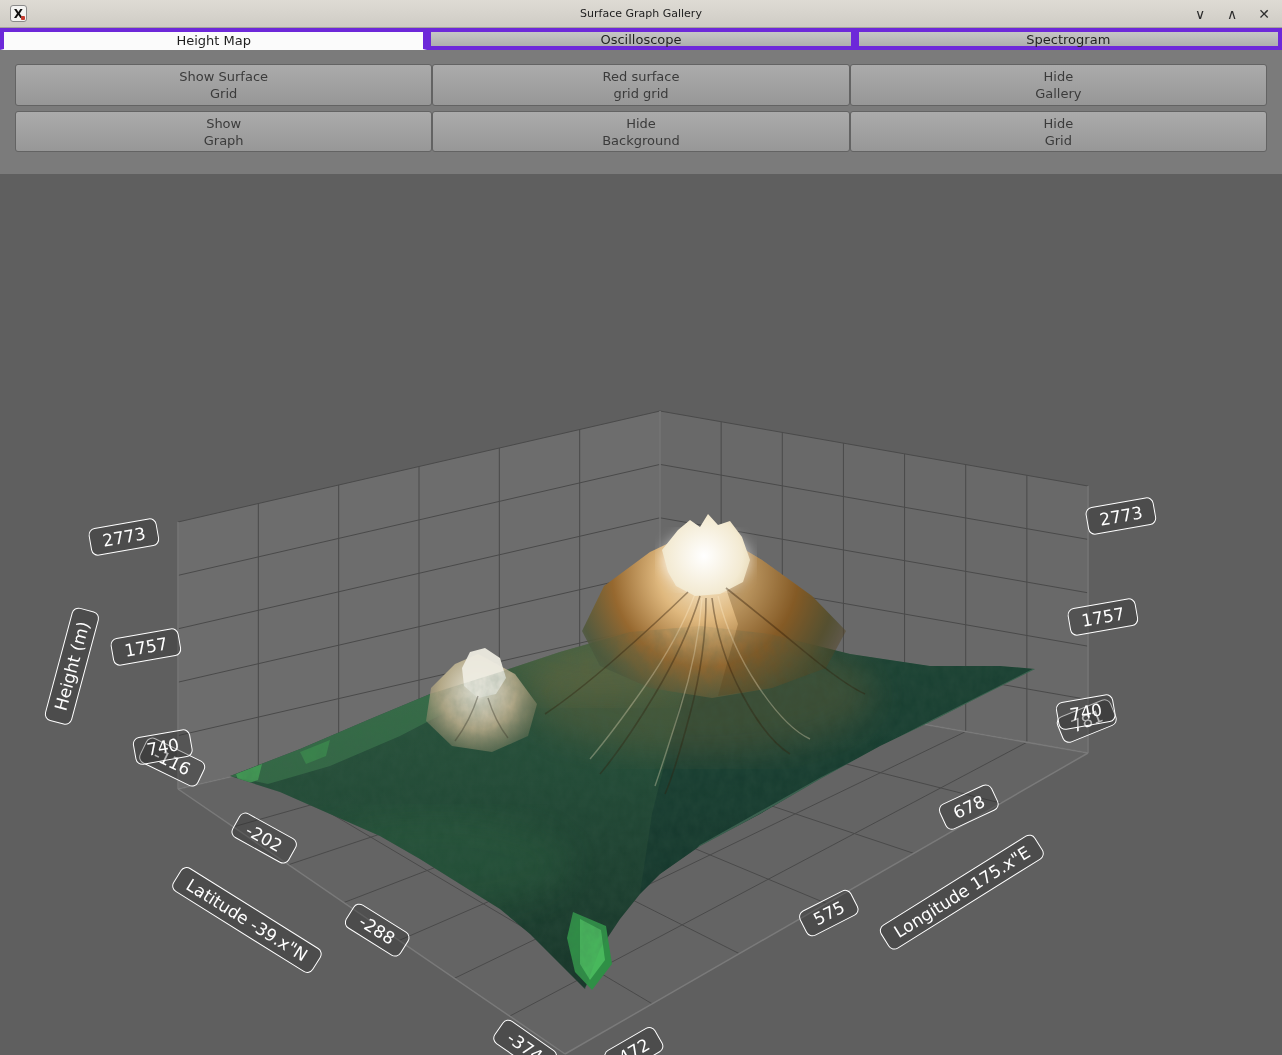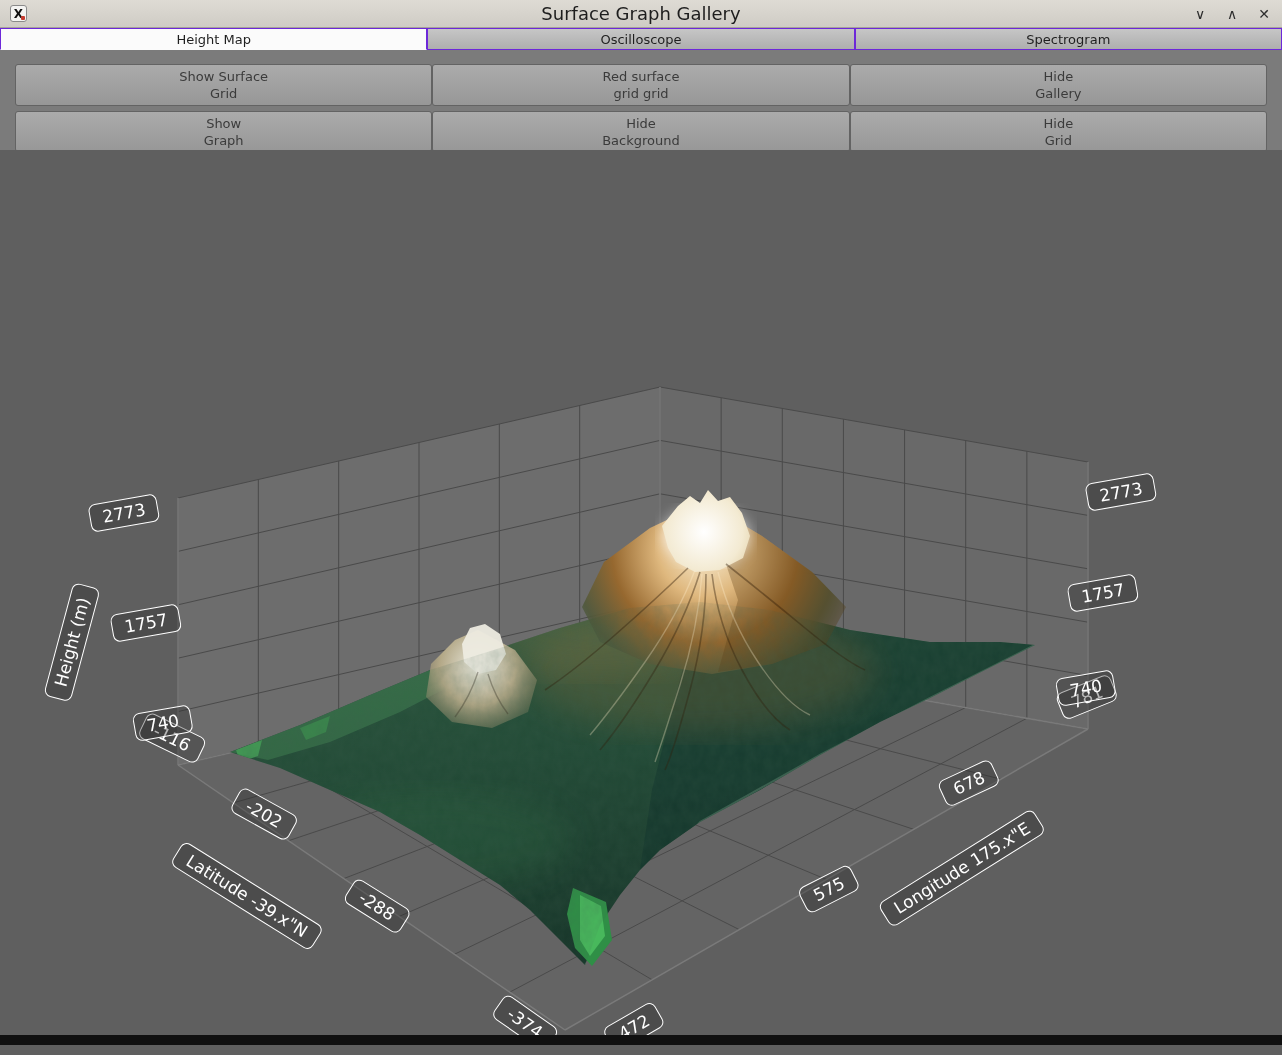--- a/index.html
+++ b/index.html
@@ -5,30 +5,30 @@
   *{margin:0;padding:0;box-sizing:border-box}
   html,body{width:1282px;height:1055px;overflow:hidden}
   body{font-family:"DejaVu Sans","Liberation Sans",sans-serif;background:#5f5f5f}
 
   .titlebar{height:28px;background:linear-gradient(#dedbd4,#cfccc5);display:flex;align-items:center;
     padding:0 10px;position:relative;border-bottom:1px solid #a5a29b}
   .app-icon{width:17px;height:17px;background:#f4f4f2;border:1px solid #8a8a8a;border-radius:3px;
     display:flex;align-items:center;justify-content:center;font-weight:bold;font-size:12px;color:#111;
     position:relative;z-index:2}
   .app-icon::after{content:"";position:absolute;right:1px;bottom:1px;width:4px;height:4px;background:#c53b2e;border-radius:1px}
-  .window-title{position:absolute;left:0;right:0;text-align:center;font-size:18px;color:#1d1d1d}
+  .window-title{position:absolute;left:0;right:0;text-align:center;font-size:11px;color:#1d1d1d}
   .win-controls{margin-left:auto;display:flex;gap:16px;z-index:2}
   .win-btn{font-size:14px;color:#2d2d2d;width:16px;text-align:center;line-height:20px;cursor:default}
 
   .tabbar{height:22px;display:flex;background:#969696}
   .tab{flex:1;display:flex;align-items:center;justify-content:center;font-size:13px;color:#1f1f1f;
-    background:linear-gradient(#c6c6c6,#aeaeae);border:1px solid #6d28d9}
+    background:linear-gradient(#c6c6c6,#aeaeae);border:4px solid #6d28d9}
   .tab.selected{background:#fbfbfb;border-bottom:1px solid #fbfbfb}
 
-  .toolbar{background:#7b7b7b;height:100px;padding:14px 15px 4px;display:grid;
+  .toolbar{background:#7b7b7b;height:124px;padding:14px 15px 4px;display:grid;
     grid-template-columns:1fr 1fr 1fr;grid-template-rows:42px 41px;gap:5px 0}
   .btn{background:linear-gradient(#ababab,#979797);border:1px solid #636363;border-radius:3px;
     color:#3b3b3b;font-size:13px;line-height:17px;display:flex;flex-direction:column;
     align-items:center;justify-content:center;cursor:default}
 
   .chart{position:relative;width:1282px;height:885px;background:#5f5f5f;overflow:hidden}
   .chart svg{position:absolute;left:0;top:0}
 
   .badge{position:absolute;border:1.6px solid #ffffff;border-radius:7px;padding:3px 12px;
     color:#fff;font-size:17px;white-space:nowrap;background:rgba(40,40,40,.34);line-height:20px}

